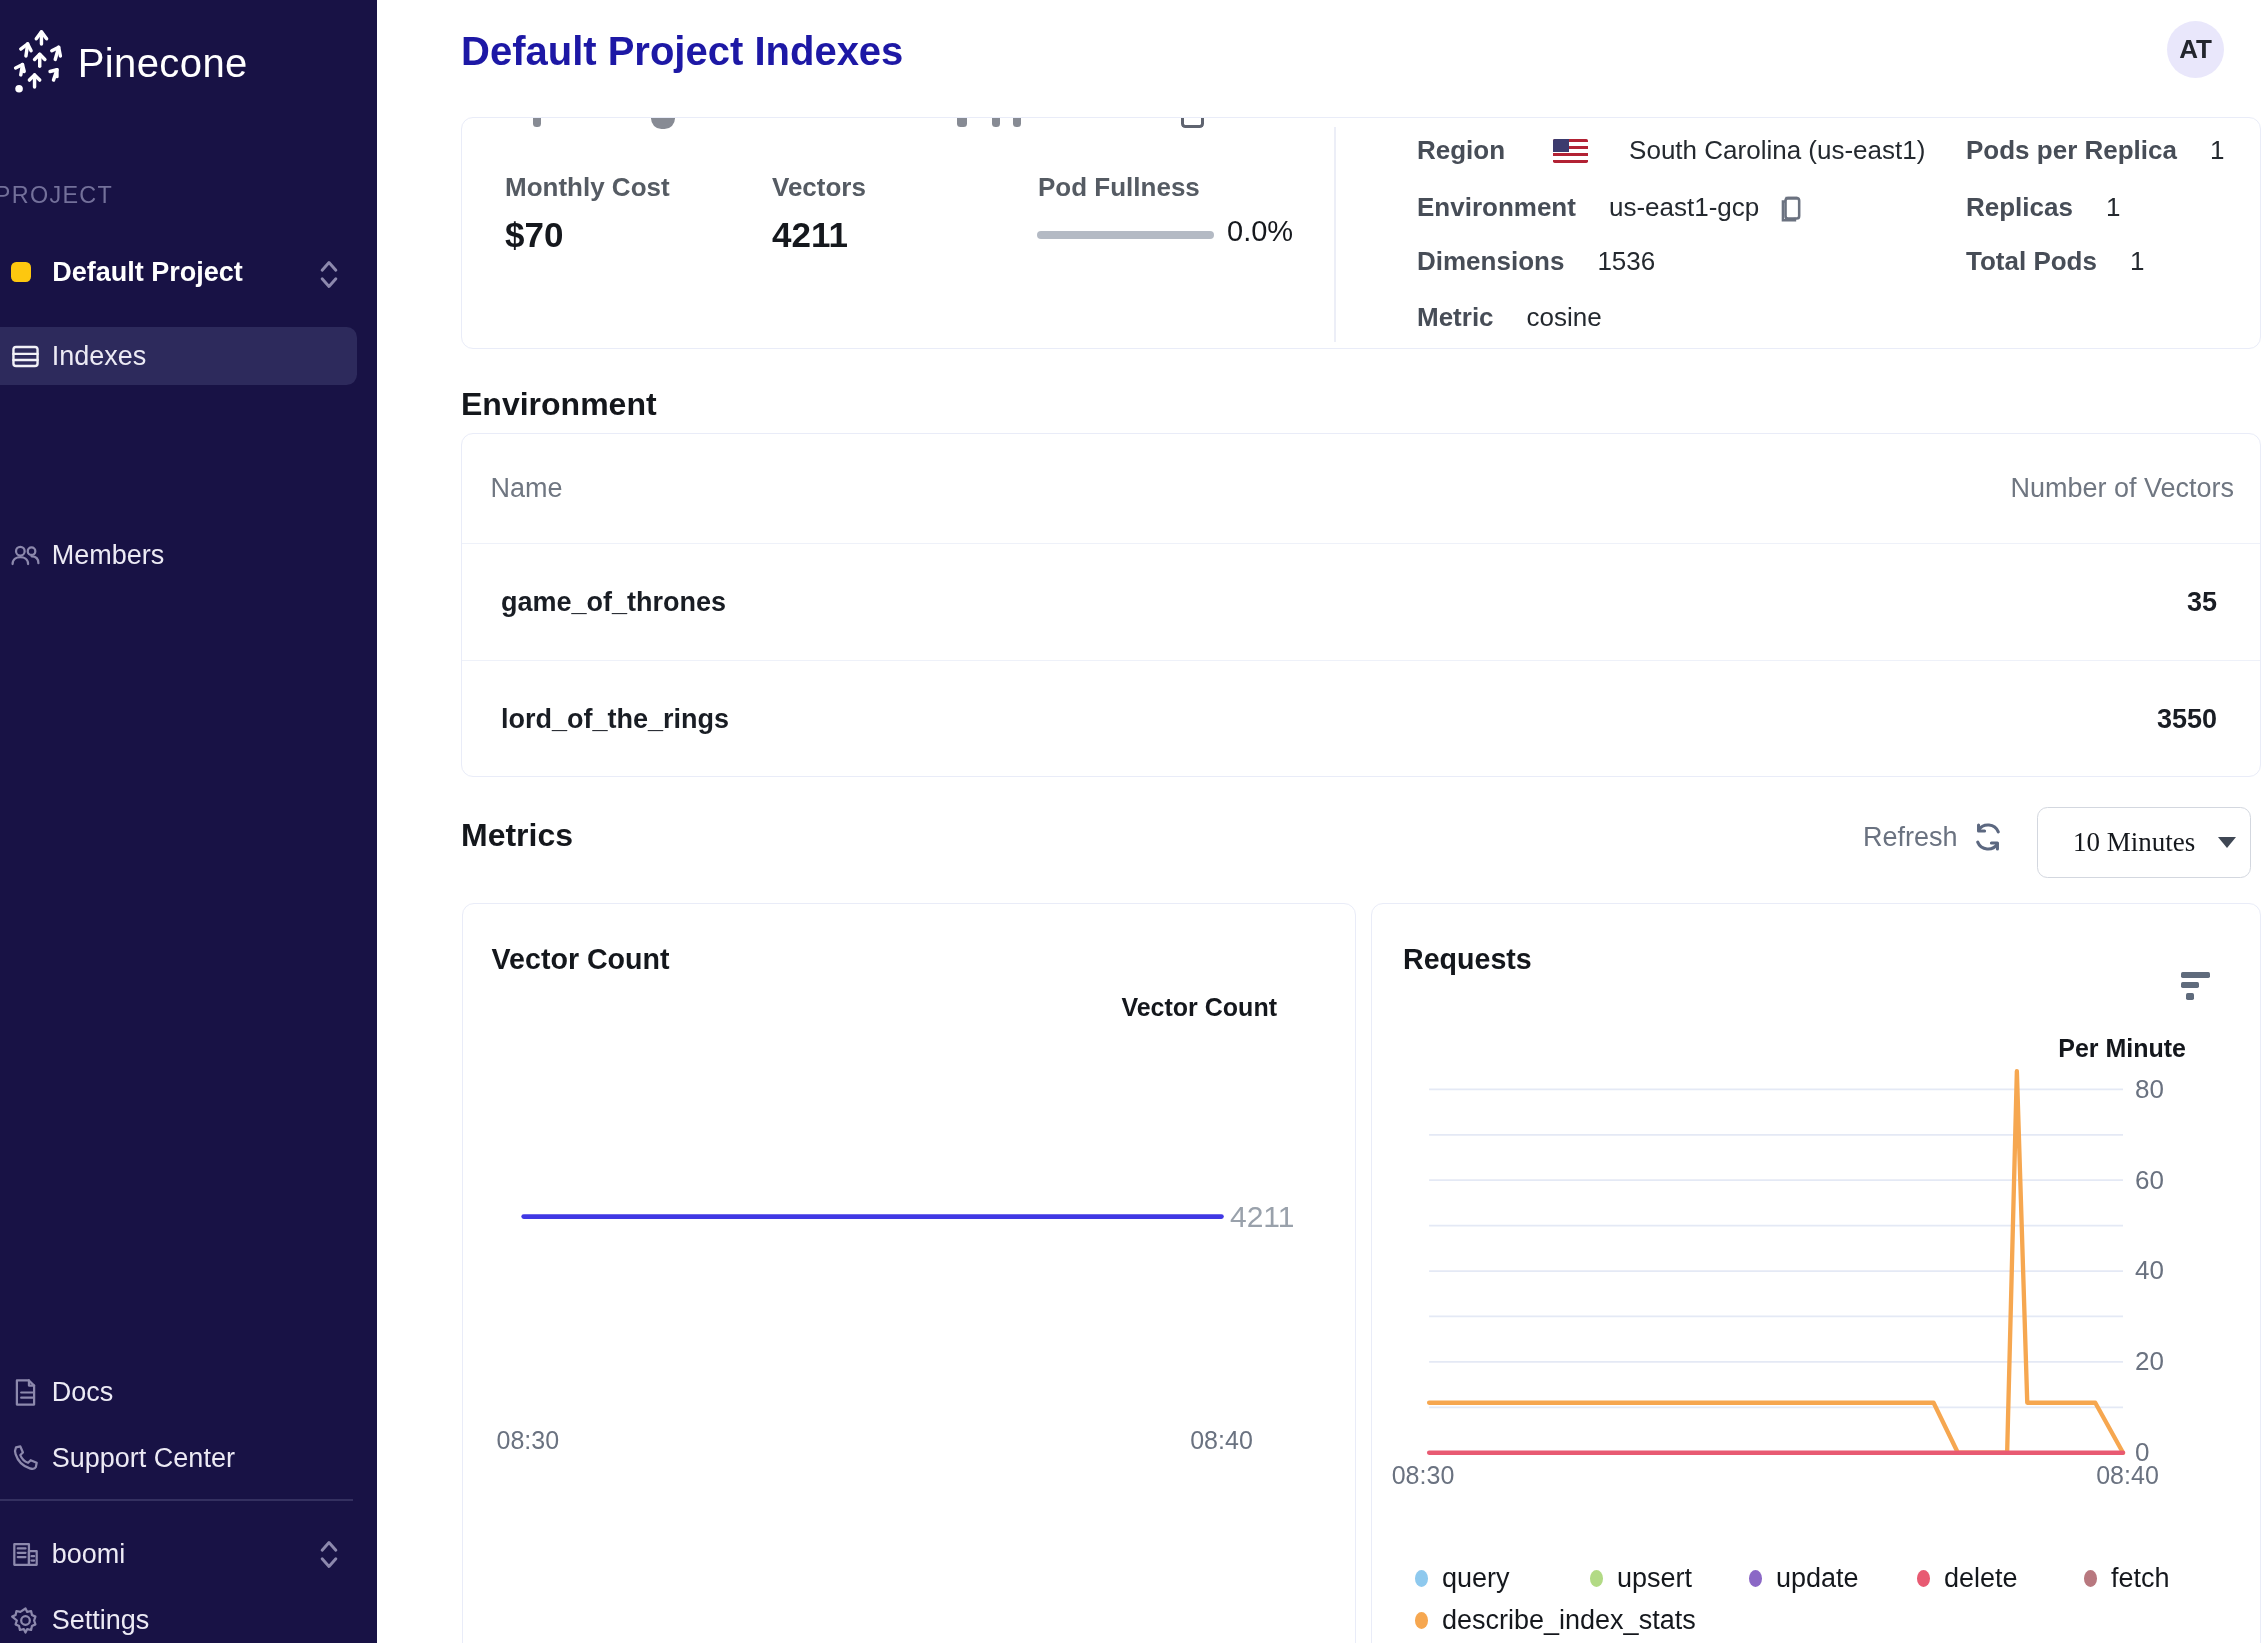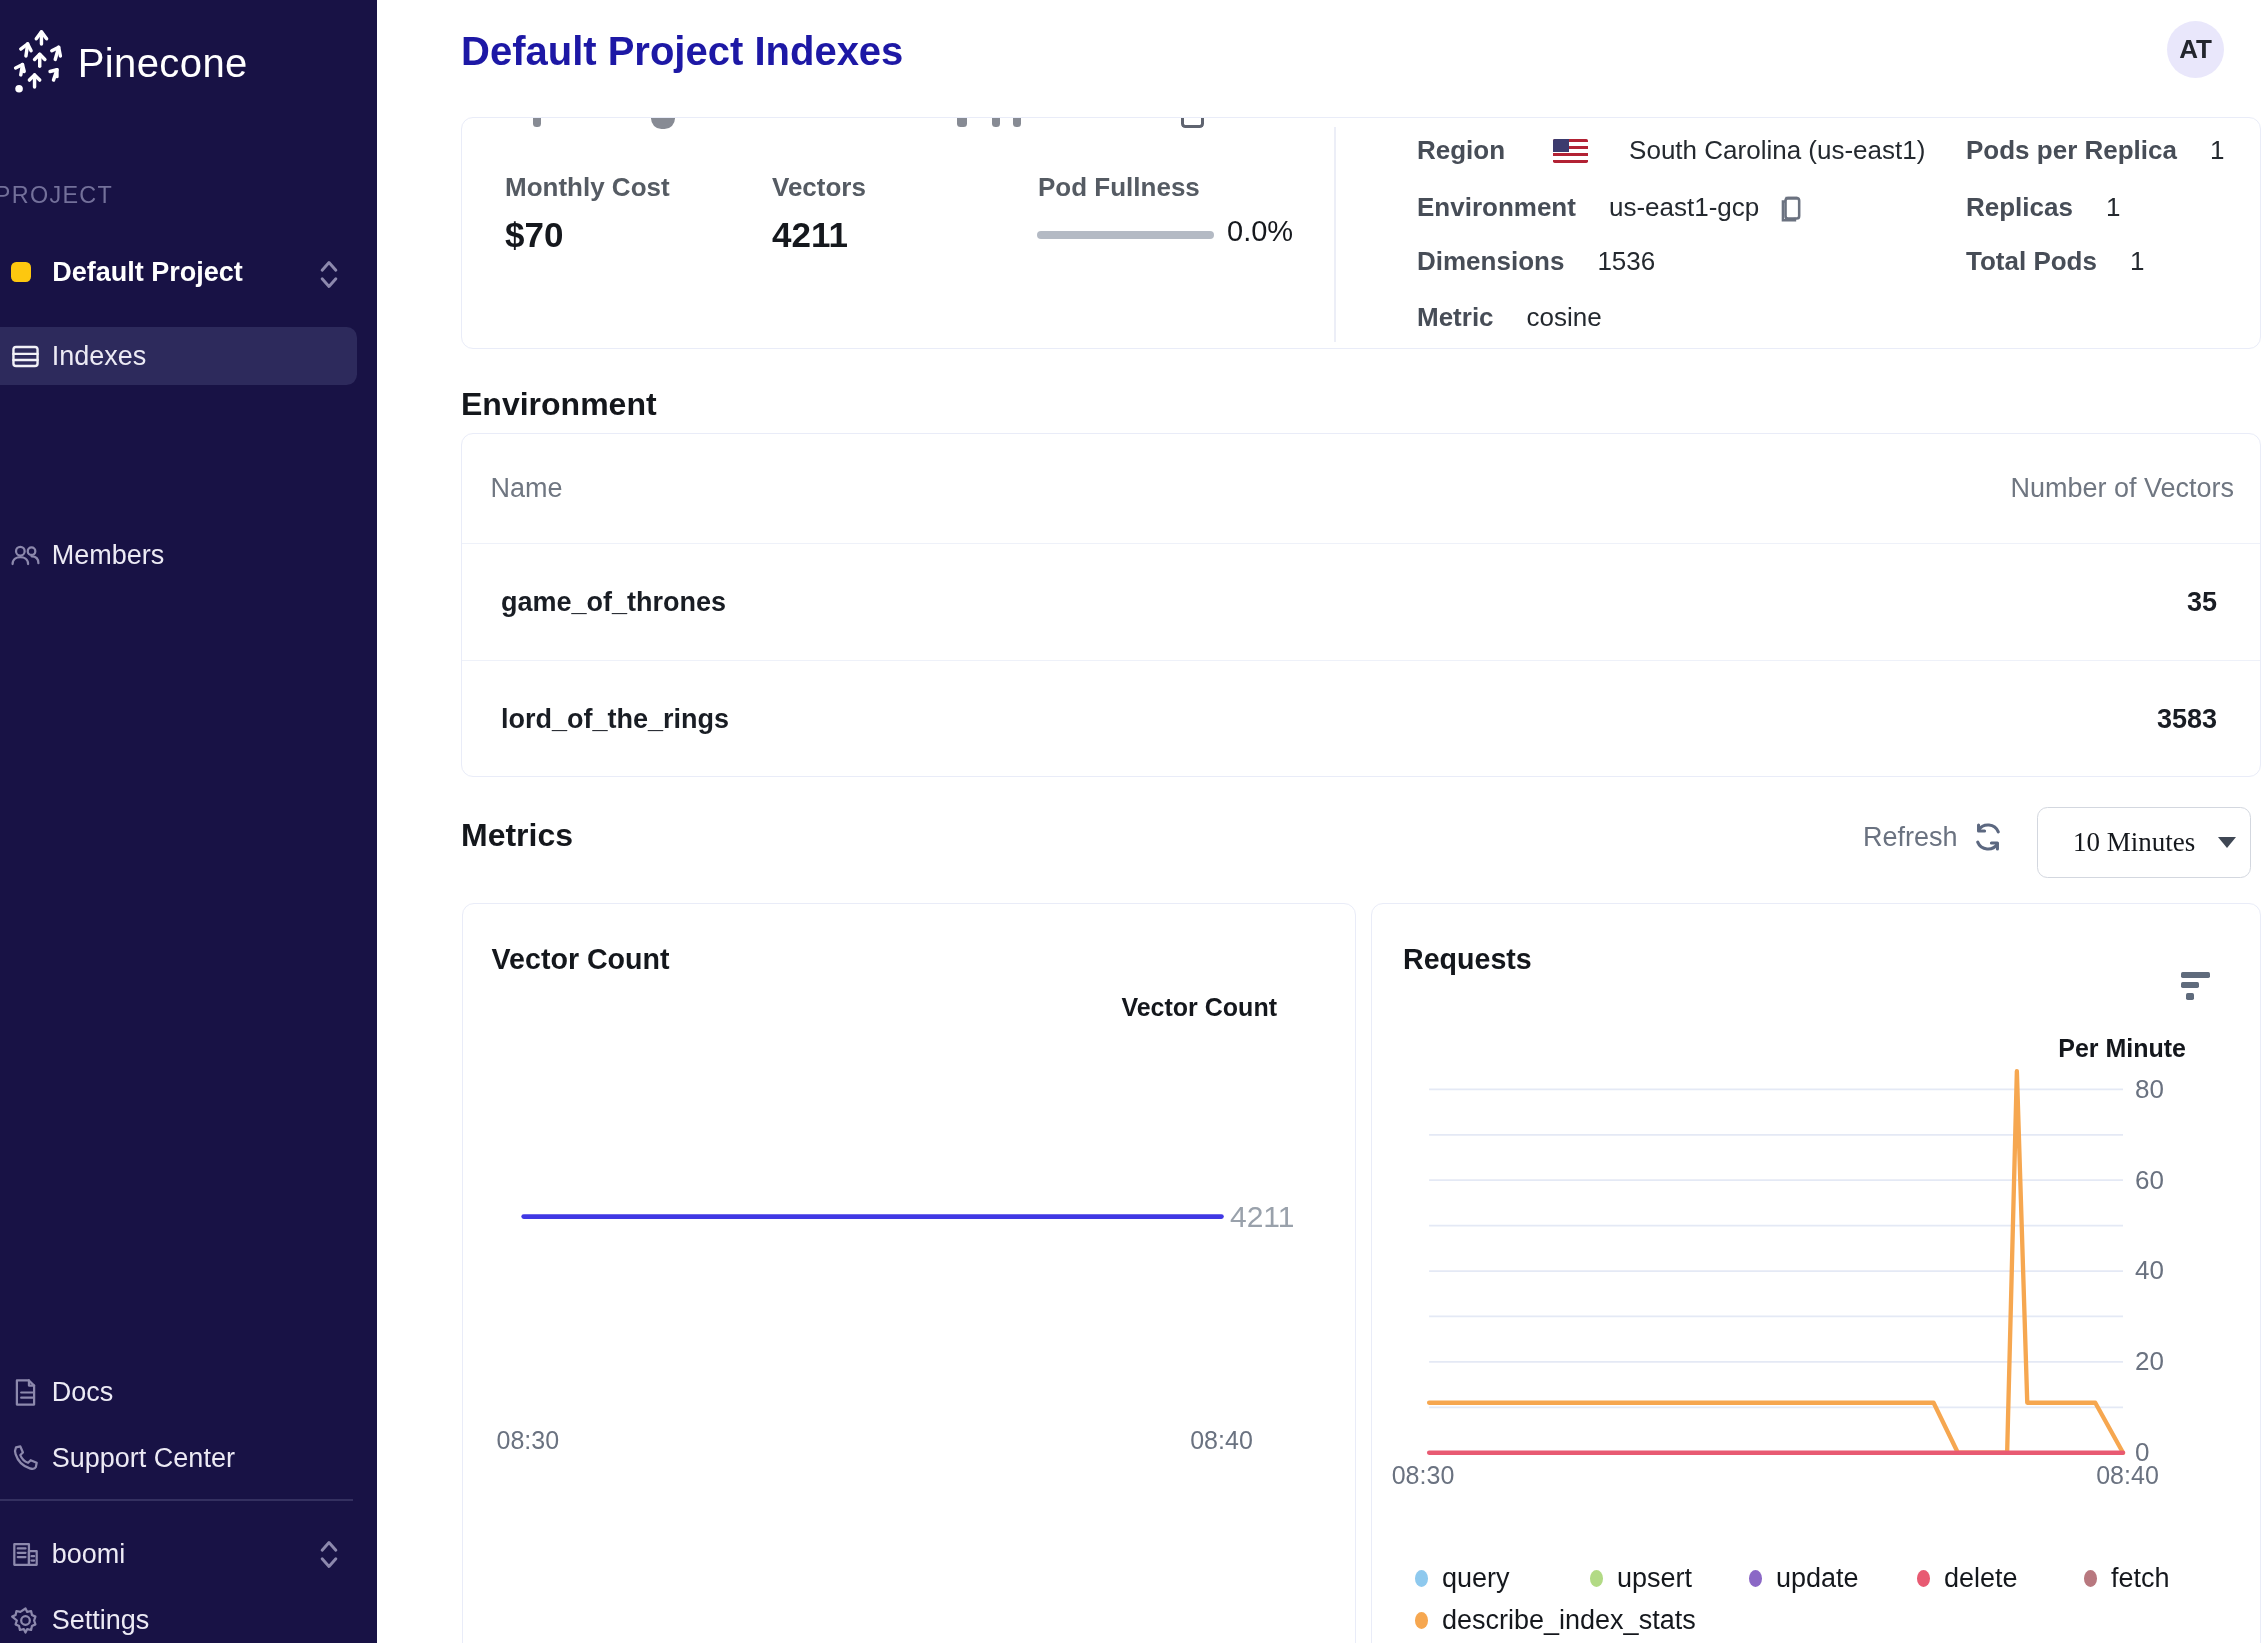--- a/index.html
+++ b/index.html
@@ -273,21 +273,21 @@
     <div class="ns-header">
       <span>Name</span>
       <span>Number of Vectors</span>
     </div>
     <div class="ns-row ns-row1">
       <span>game_of_thrones</span>
       <span>35</span>
     </div>
     <div class="ns-row ns-row2">
       <span>lord_of_the_rings</span>
-      <span>3583</span>
+      <span>3550</span>
     </div>
   </section>
 
   <h2 class="section-h" style="top:817px;">Metrics</h2>
   <div class="refresh-group">
     <span class="refresh-label">Refresh</span>
     <svg width="36" height="36" viewBox="0 0 42 42">
       <path d="M33 15 a13 13 0 0 0 -23 -2" fill="none" stroke="#5c6880" stroke-width="3.6" stroke-linecap="round"></path>
       <path d="M10 7 v7 h7" fill="none" stroke="#5c6880" stroke-width="3.6" stroke-linecap="round" stroke-linejoin="round"></path>
       <path d="M9 27 a13 13 0 0 0 23 2" fill="none" stroke="#5c6880" stroke-width="3.6" stroke-linecap="round"></path>

